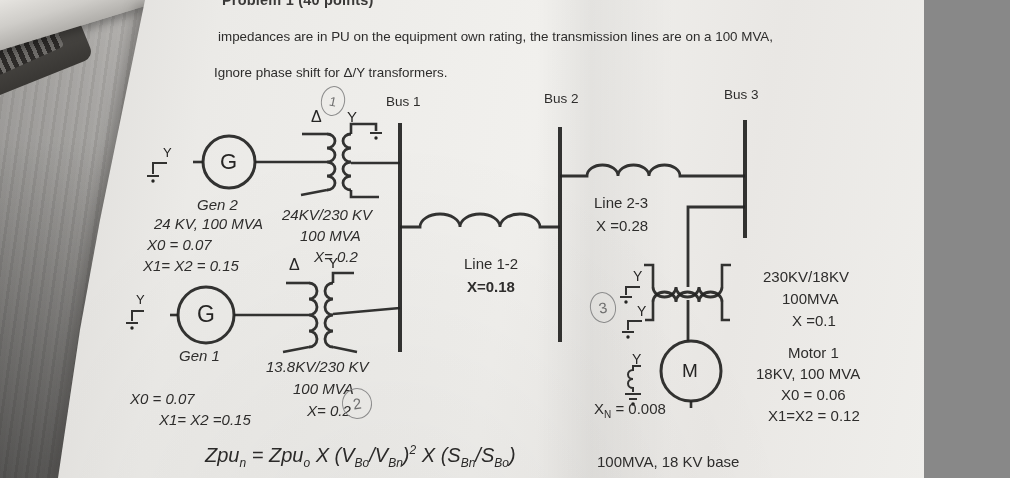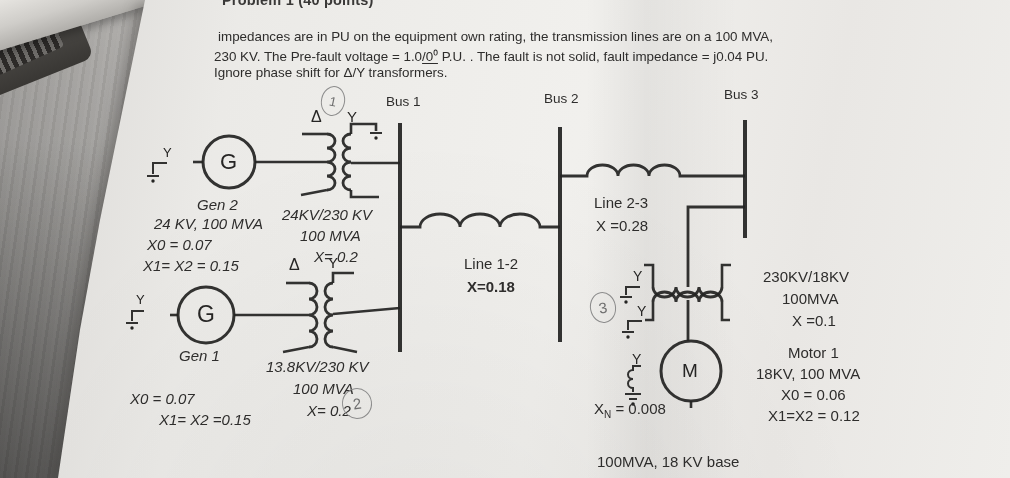--- a/index.html
+++ b/index.html
@@ -1,16 +1,16 @@
 <!DOCTYPE html>
 <html><head>
 <meta charset="utf-8">
 <style>
   html,body{margin:0;padding:0;background:#888;}
-  .scene{position:relative;width:1010px;height:478px;overflow:hidden;
+  .scene{position:relative;width:924px;height:478px;overflow:hidden;
          font-family:"Liberation Sans",sans-serif;background:#a9a7a4;}
   .desk-grain{position:absolute;inset:0;
     background:
       repeating-linear-gradient(98deg, rgba(255,255,255,.06) 0 3px, rgba(0,0,0,.05) 3px 6px, rgba(255,255,255,.02) 6px 11px),
       linear-gradient(160deg,#bdbbb8 0%,#a8a6a3 45%,#8f8d8a 100%);}
   .desk-shade{position:absolute;inset:0;
     background:
       radial-gradient(ellipse at 0% 108%, rgba(0,0,0,.40), transparent 52%),
       linear-gradient(75deg, rgba(0,0,0,.20), transparent 32%);}
   .stapler{position:absolute;left:0;top:0;width:240px;height:120px;}
@@ -56,21 +56,20 @@
     <div class="teeth"></div>
     <div class="arm"></div>
   </div>
 
   <div class="paper-wrap">
     <div class="paper"></div>
   </div>
 
   <div class="lbl hdr" style="left:222px;top:-8px;">Problem 1 (40 points)</div>
   <div class="lbl fs13" style="left:218px;top:29px;">impedances are in PU on the equipment own rating, the transmission lines are on a 100 MVA,</div>
-  <div class="lbl fs13" style="left:214px;top:47px;"><span>230 KV. The Pre-fault voltage = 1.0</span><span class="ang">/0⁰</span><span> P.U. . The fault is not solid, fault impedance = j0.04 PU.</span></div>
   <div class="lbl fs13" style="left:214px;top:65px;">Ignore phase shift for Δ/Y transformers.</div>
 
   <svg class="ink" width="1010" height="478">
     <g stroke-width="4">
       <path d="M400 123 V352"></path>
       <path d="M560 127 V342"></path>
       <path d="M745 120 V238"></path>
     </g>
     <g stroke-width="3">
       <circle cx="229" cy="162" r="26"></circle>
@@ -197,17 +196,18 @@
   <div class="lbl fs15" style="left:792px;top:312px;">X =0.1</div>
 
   <div class="lbl fs15" style="left:788px;top:344px;">Motor 1</div>
   <div class="lbl fs15" style="left:756px;top:365px;">18KV, 100 MVA</div>
   <div class="lbl fs15" style="left:781px;top:386px;">X0 = 0.06</div>
   <div class="lbl fs15" style="left:768px;top:407px;">X1=X2 = 0.12</div>
 
   <div class="lbl fs15" style="left:594px;top:400px;"><span>X</span><sub class="subn">N</sub><span> = 0.008</span></div>
   <div class="lbl fs15" style="left:597px;top:453px;">100MVA, 18 KV base</div>
 
+  <div class="lbl formula" style="left:205px;top:443px;"><span>Zpu</span><sub>n</sub><span> = Zpu</span><sub>o</sub><span> X (V</span><sub>Bo</sub><span>/V</span><sub>Bn</sub><span>)</span><sup>2</sup><span> X (S</span><sub>Bn</sub><span>/S</span><sub>Bo</sub><span>)</span></div>
 
   <div class="pencil" style="left:321px;top:86px;width:22px;height:28px;font-size:13px;transform:rotate(12deg);">1</div>
   <div class="pencil" style="left:342px;top:388px;width:28px;height:29px;font-size:15px;transform:rotate(-8deg);">2</div>
   <div class="pencil" style="left:590px;top:292px;width:24px;height:29px;font-size:15px;transform:rotate(-10deg);">3</div>
 </div>
 
 </body></html>

